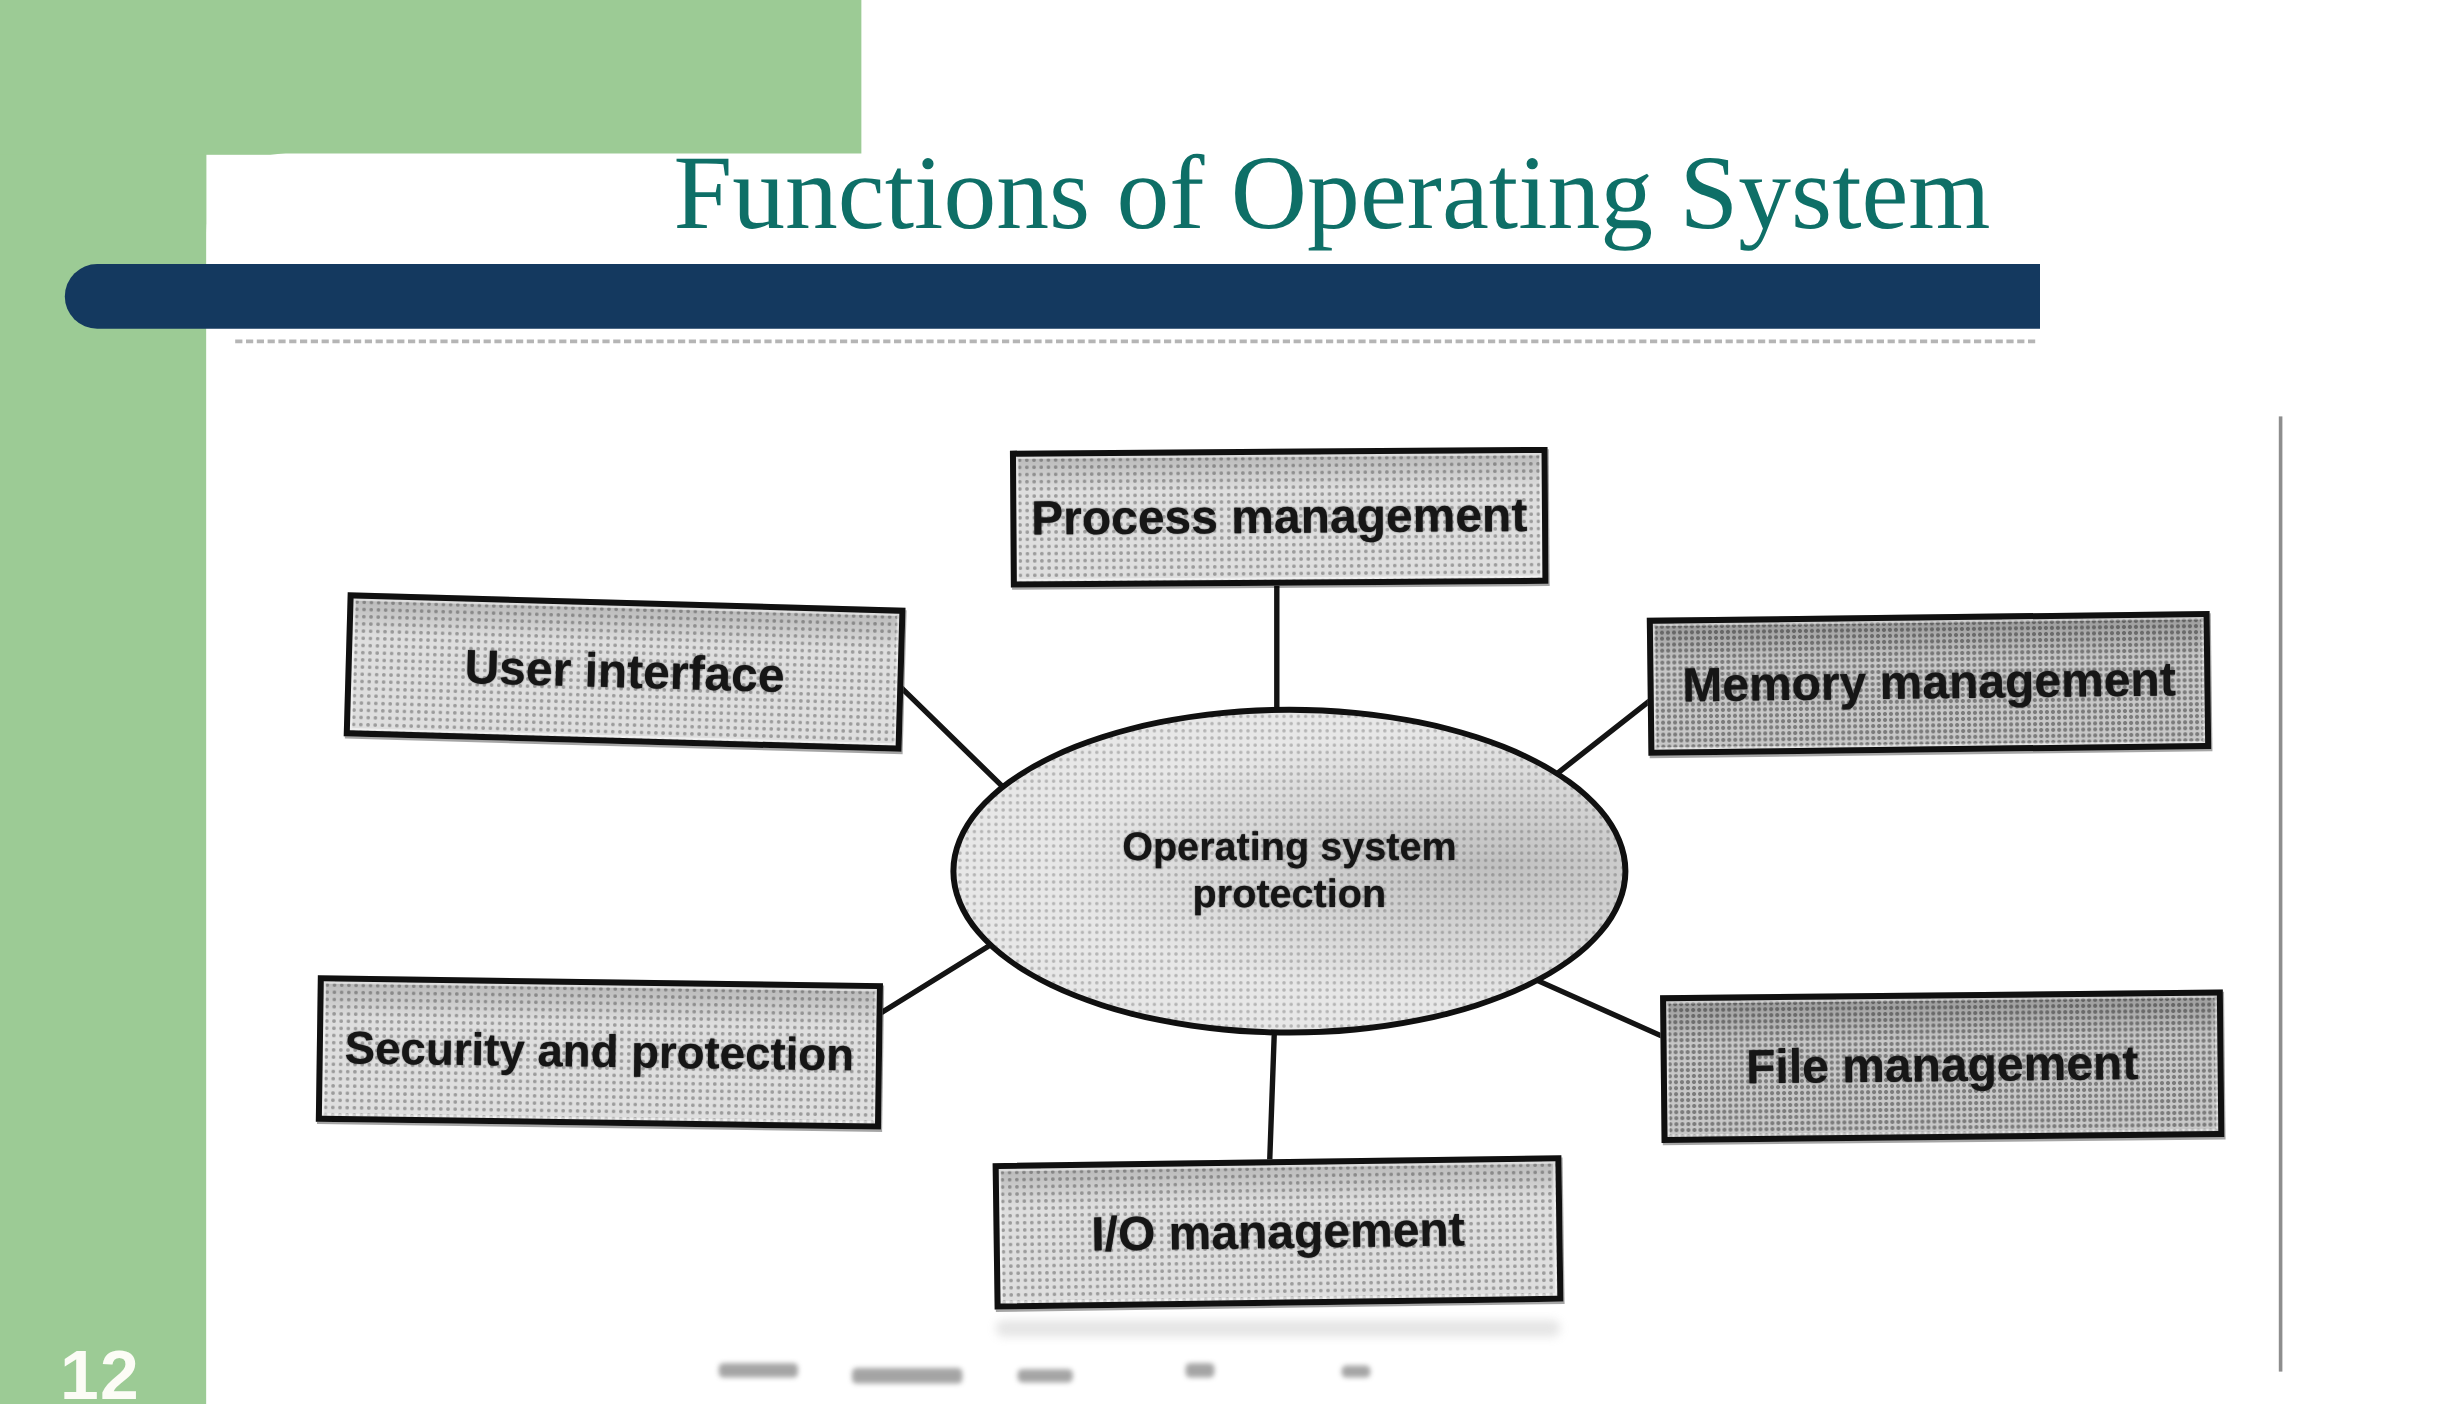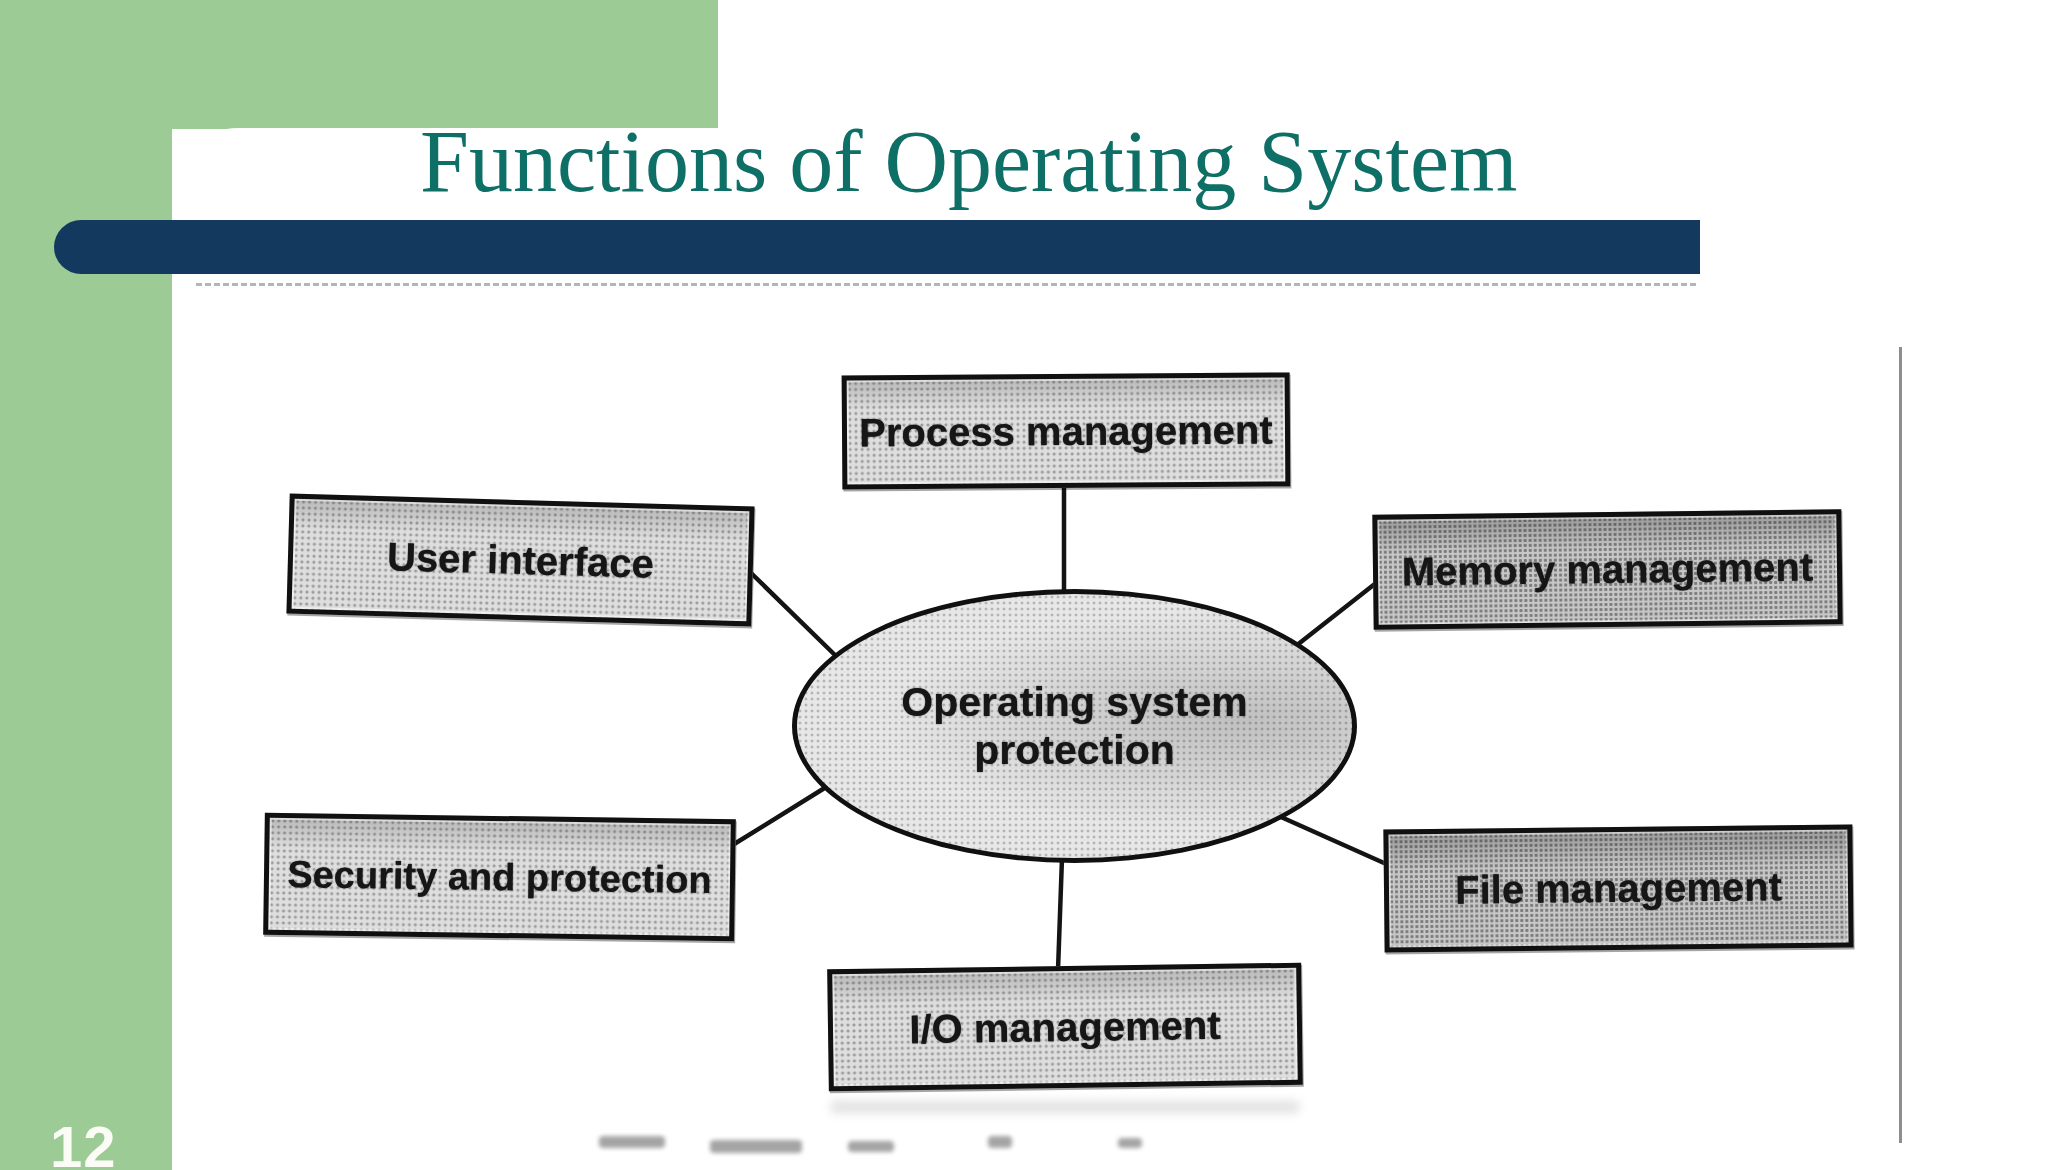--- a/index.html
+++ b/index.html
@@ -32,21 +32,21 @@
     position:absolute;left:54px;top:220px;width:1646px;height:54px;
     background:#14395F;
     border-radius:27px 0 0 27px;
   }
   .bar-shadow-line{
     position:absolute;left:196px;top:283px;width:1500px;height:0;
     border-top:3px dashed rgba(90,90,90,0.45);
   }
   .slide-title{
     position:absolute;left:420px;top:116px;width:1380px;
-    text-align:left;
+    text-align:center;
     font-family:"Liberation Serif", serif;
     font-size:88px;line-height:1.05;
     color:#0E6F67;
     white-space:nowrap;
   }
   .page-number{
     position:absolute;left:50px;top:1072px;
     font-size:58px;font-weight:bold;color:#FCFCF6;
     letter-spacing:1px;
     margin-top:41px;
@@ -83,21 +83,21 @@
     box-sizing:border-box;
     border:5px solid #101010;border-radius:50%;
     display:flex;flex-direction:column;align-items:center;justify-content:center;
     background-color:#E7E7E7;
     background-image:
       radial-gradient(ellipse at 80% 48%, rgba(0,0,0,0.17), rgba(0,0,0,0) 58%),
       radial-gradient(rgba(0,0,0,0.22) 1px, rgba(0,0,0,0) 1.8px);
     background-size:100% 100%, 6px 6px;
   }
   .ellipse-line{
-    font-size:41px;font-weight:bold;color:#161616;line-height:1.18;
+    font-size:33px;font-weight:bold;color:#161616;line-height:1.18;
     text-shadow:0 0 1.3px rgba(25,25,25,0.85);
     white-space:nowrap;
   }
   .scan-edge-line{
     position:absolute;left:1899px;top:347px;width:3px;height:796px;
     background:#8E8E8E;
   }
   .scan-caption-remnant{
     position:absolute;background:#4c4c4c;border-radius:4px;
     filter:blur(2px);opacity:0.5;

